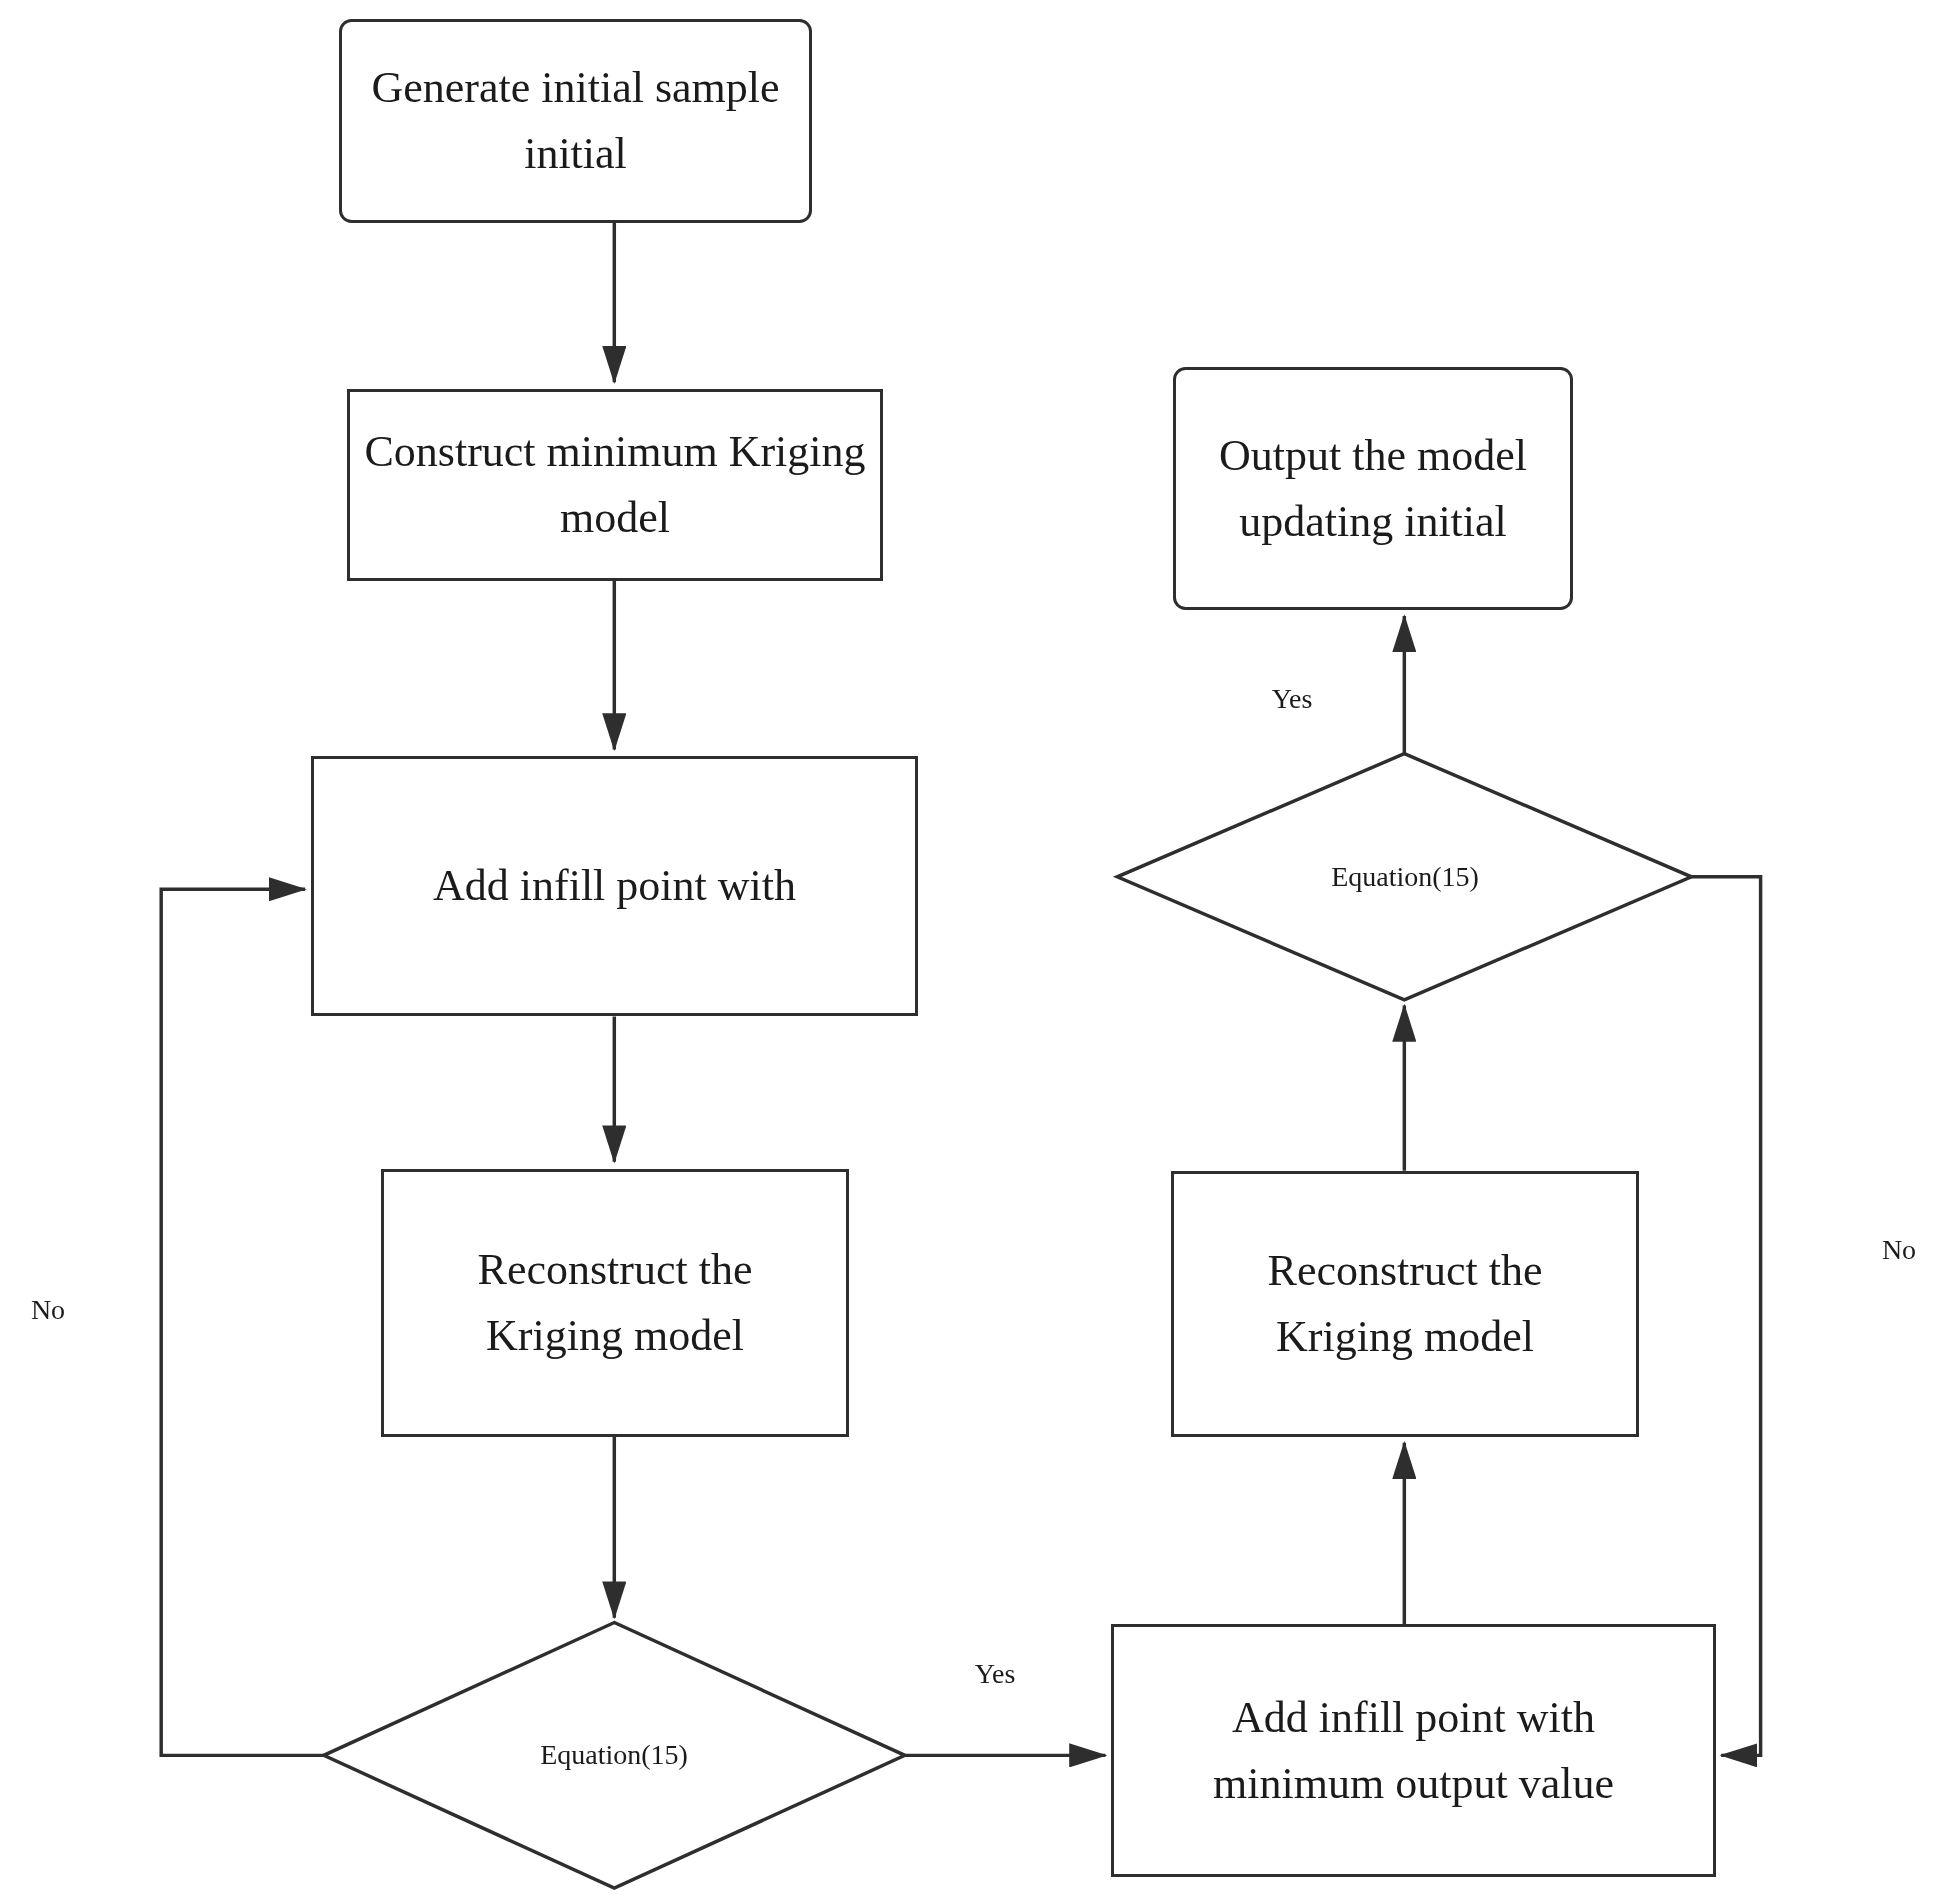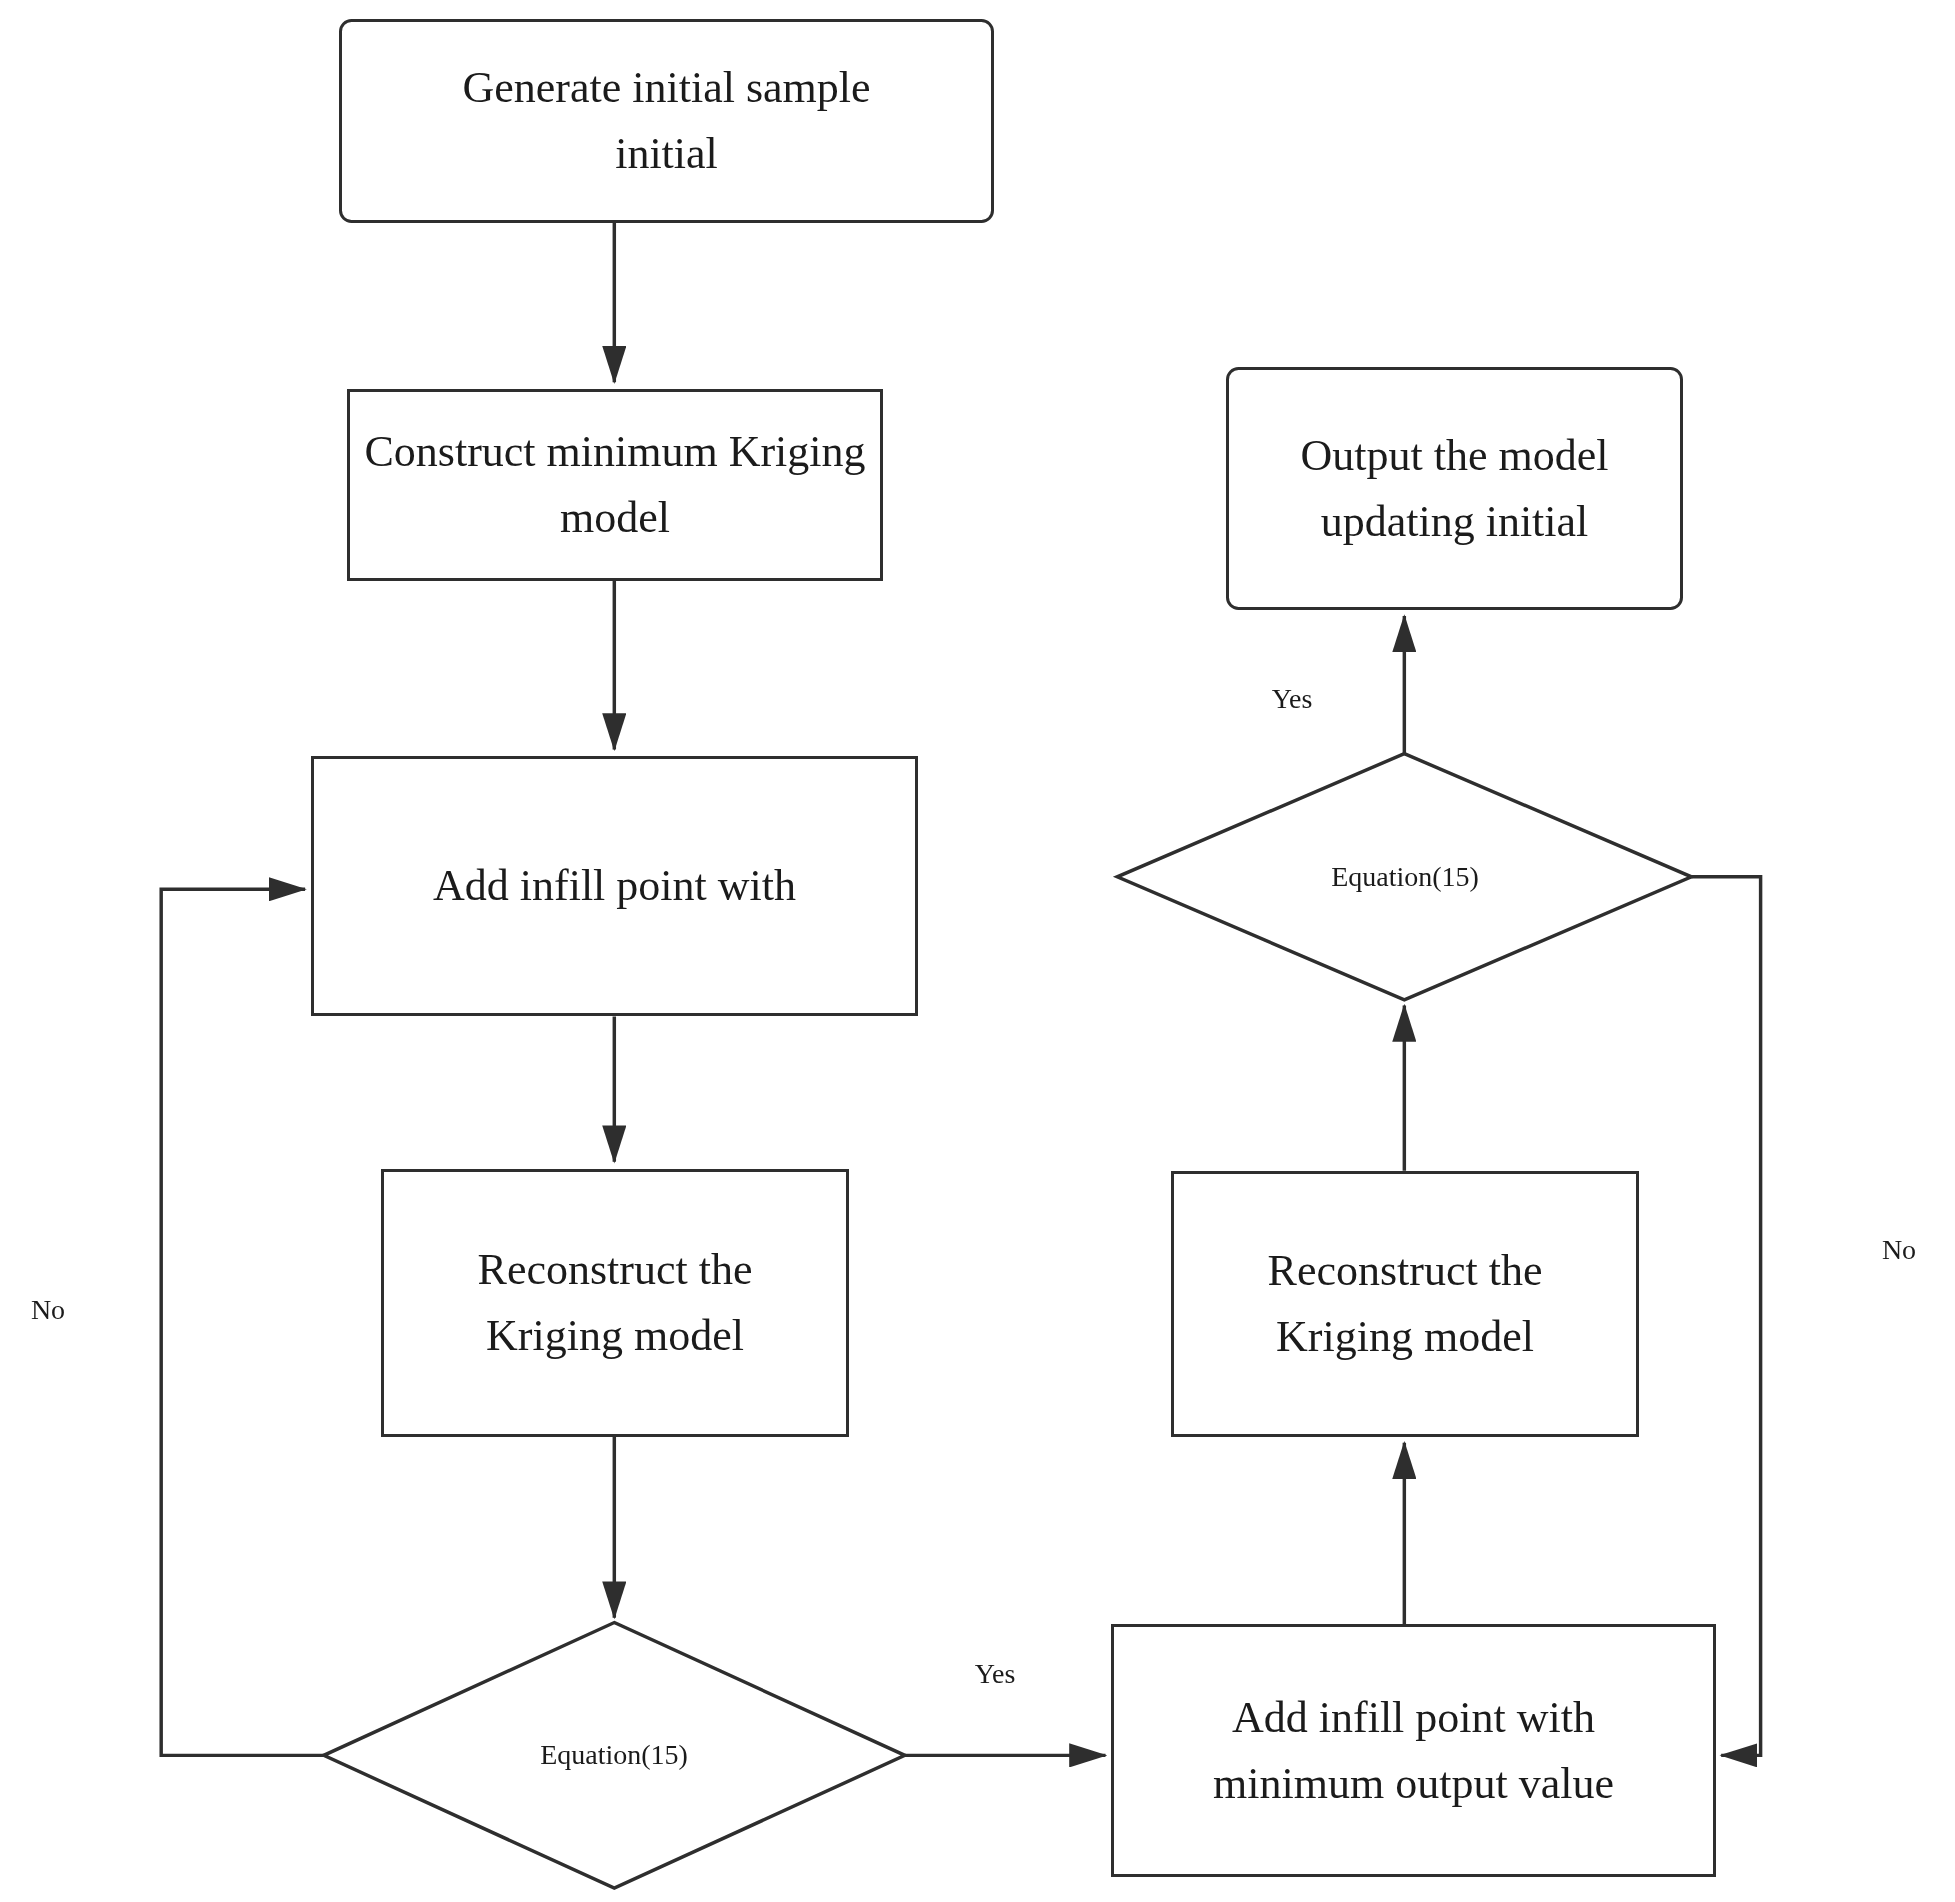--- a/index.html
+++ b/index.html
@@ -57,21 +57,21 @@
     <polyline class="edge" points="2030,1089 2030,890" marker-end="url(#arrow)"></polyline>
 
     <polyline class="edge" points="468,2537 233,2537 233,1285 441,1285" marker-end="url(#arrow)"></polyline>
 
     <polyline class="edge" points="2445,1267 2545,1267 2545,2537 2488,2537" marker-end="url(#arrow)"></polyline>
 
     <polygon class="diamond" points="888,2345 1308,2537 888,2729 468,2537"></polygon>
     <polygon class="diamond" points="2030,1089 2445,1267 2030,1445 1615,1267"></polygon>
   </svg>
 
-  <div class="node rounded" style="left:339px;top:18.7px;width:655px;height:204px">
+  <div class="node rounded" style="left:339px;top:18.7px;width:473px;height:204px">
     <div class="nl">Generate initial sample</div>
     <div class="nl">initial</div>
   </div>
 
   <div class="node" style="left:347px;top:389px;width:536px;height:192px">
     <div class="nl">Construct minimum Kriging</div>
     <div class="nl">model</div>
   </div>
 
   <div class="node" style="left:311px;top:756px;width:607px;height:260px">
@@ -86,21 +86,21 @@
   <div class="node" style="left:1111px;top:1624px;width:605px;height:253px">
     <div class="nl">Add infill point with</div>
     <div class="nl">minimum output value</div>
   </div>
 
   <div class="node" style="left:1171px;top:1171px;width:468px;height:266px">
     <div class="nl">Reconstruct the</div>
     <div class="nl">Kriging model</div>
   </div>
 
-  <div class="node rounded" style="left:1226px;top:367px;width:457px;height:243px">
+  <div class="node rounded" style="left:1173px;top:367px;width:400px;height:243px">
     <div class="nl">Output the model</div>
     <div class="nl">updating initial</div>
   </div>
 
   <div class="dlabel" style="left:614px;top:1755px">Equation(15)</div>
   <div class="dlabel" style="left:1405px;top:877px">Equation(15)</div>
 
   <div class="elabel" style="left:995px;top:1674px">Yes</div>
   <div class="elabel" style="left:48px;top:1310px">No</div>
   <div class="elabel" style="left:1292px;top:699px">Yes</div>

